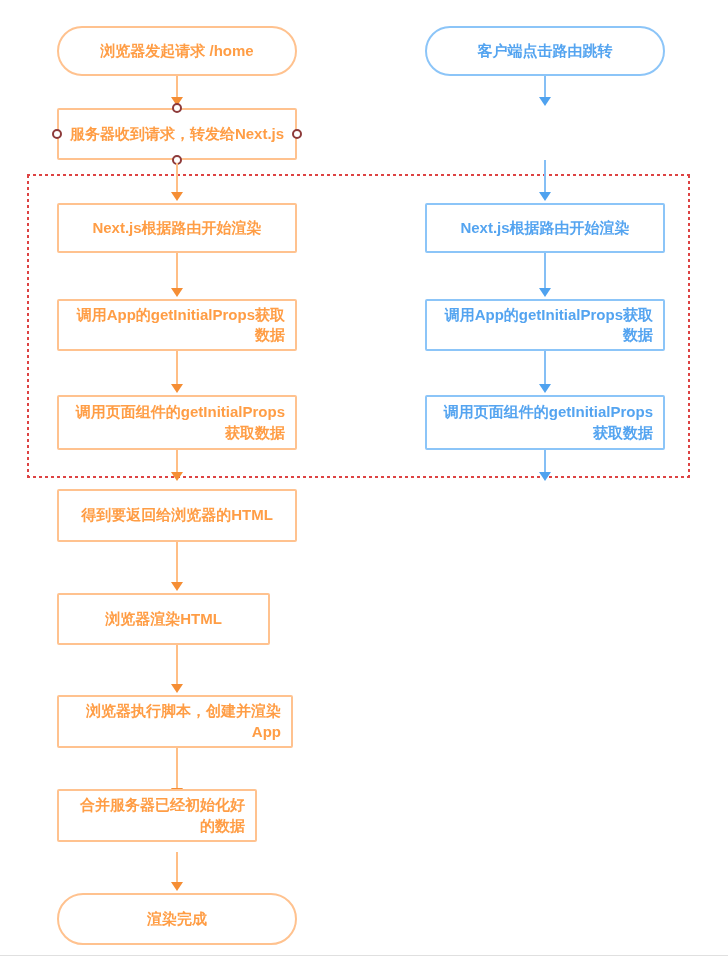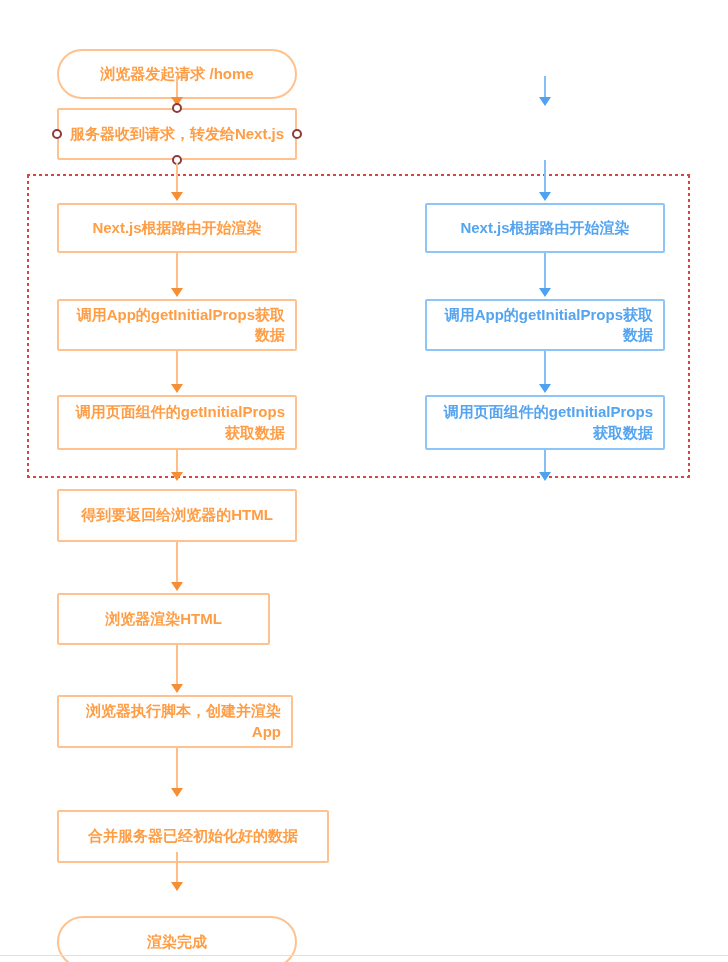--- a/index.html
+++ b/index.html
@@ -6,21 +6,21 @@
   .canvas{
     position:relative;width:728px;height:962px;background:#ffffff;overflow:hidden;
     font-family:"Liberation Sans","DejaVu Sans",sans-serif;
   }
   .node{
     position:absolute;box-sizing:border-box;background:#fff;
     display:flex;align-items:center;justify-content:center;text-align:center;
     font-size:15px;font-weight:bold;line-height:1.35;padding:4px 10px;
   }
   .node.rect{border-radius:2px;text-align:right;}
-  .node.stadium{border-radius:26px;margin-top:23px;}
+  .node.stadium{border-radius:26px;}
   .node.orange{border:2px solid var(--orange-border);color:var(--orange-text);}
   .node.blue{border:2px solid var(--blue-border);color:var(--blue-text);}
   .arrow{position:absolute;width:12px;}
   .arrow .line{position:absolute;left:5px;top:0;bottom:6px;width:2px;}
   .arrow .head{position:absolute;left:0;bottom:0;width:0;height:0;
     border-left:6px solid transparent;border-right:6px solid transparent;}
   .arrow.orange .line{background:var(--orange-arrow-line);}
   .arrow.orange .head{border-top:9px solid var(--orange-arrow-head);}
   .arrow.blue .line{background:var(--blue-arrow-line);}
   .arrow.blue .head{border-top:9px solid var(--blue-arrow-head);}
@@ -109,32 +109,35 @@
     </div>
 
   <div class="node rect orange" style="left:57px;top:695px;width:236px;height:53px">
     <span>浏览器执行脚本，创建并渲染App</span>
   </div>
   <div class="arrow orange" style="left:171px;top:748px;height:49px">
       <i class="line"></i>
       <i class="head"></i>
     </div>
 
-  <div class="node rect orange" style="left:57px;top:810px;width:272px;height:53px">
+  <div class="node rect orange" style="left:57px;top:789px;width:200px;height:53px">
     <span>合并服务器已经初始化好的数据</span>
   </div>
   <div class="arrow orange" style="left:171px;top:852px;height:39px">
       <i class="line"></i>
       <i class="head"></i>
     </div>
 
   <div class="node stadium orange" style="left:57px;top:893px;width:240px;height:52px">
     <span>渲染完成</span>
   </div>
 
+  <div class="node stadium blue" style="left:425px;top:26px;width:240px;height:50px">
+    <span>客户端点击路由跳转</span>
+  </div>
   <div class="arrow blue" style="left:539px;top:76px;height:30px">
       <i class="line"></i>
       <i class="head"></i>
     </div>
 
   <div class="arrow blue" style="left:539px;top:160px;height:41px">
       <i class="line"></i>
       <i class="head"></i>
     </div>
 

